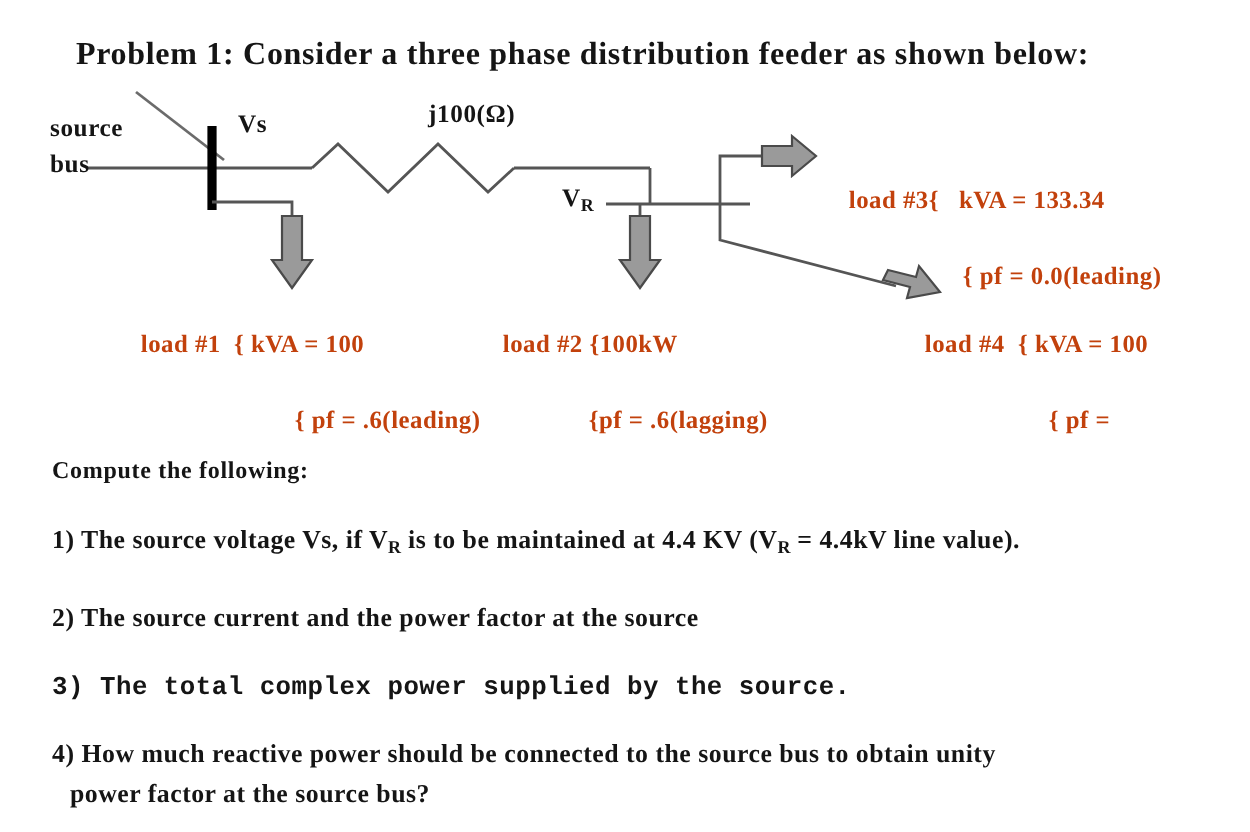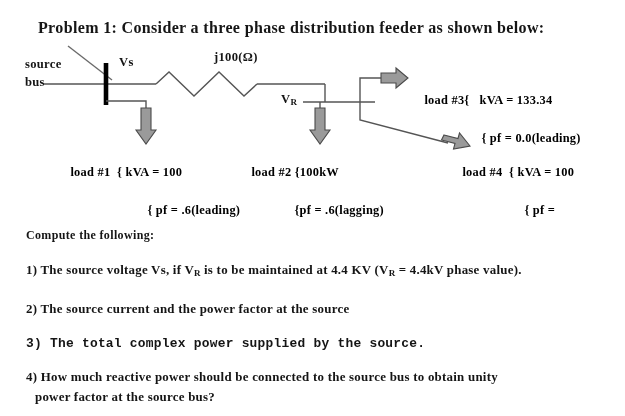--- a/index.html
+++ b/index.html
@@ -61,21 +61,21 @@
     vertical-align: -0.25em;
     letter-spacing: 0;
   }
 
   
   .load-block {
     position: absolute;
     font-weight: bold;
     font-size: 12.4px;
     line-height: 19px;
-    color: #000000;
+    color: #c2410c;
     white-space: pre;
     letter-spacing: 0.25px;
   }
 
   
   #compute-heading {
     left: 26px;
     top: 228px;
     font-size: 12px;
   }
@@ -175,21 +175,21 @@
   </div>
 
   <div class="load-block" style="left:449px; top:144px;">
     <span>load #4  { kVA = 100</span><br>
     <span style="padding-left:62px; display:inline-block;">{ pf =</span>
   </div>
 
 
   <div class="txt" id="compute-heading">Compute the following:</div>
 
-  <div class="question" id="question-1"><span>1)</span><span> The source voltage Vs, if V</span><span class="sub">R</span><span> is to be maintained at 4.4 KV (V</span><span class="sub">R</span><span> = 4.4kV phase value).</span></div>
+  <div class="question" id="question-1"><span>1)</span><span> The source voltage Vs, if V</span><span class="sub">R</span><span> is to be maintained at 4.4 KV (V</span><span class="sub">R</span><span> = 4.4kV line value).</span></div>
 
   <div class="question" id="question-2"><span>2)</span><span> The source current and the power factor at the source</span></div>
 
   <div class="question" id="question-3"><span>3)</span><span> The total complex power supplied by the source.</span></div>
 
   <div class="question" id="question-4"><span>4)</span><span> How much reactive power should be connected to the source bus to obtain unity</span><span class="cont">power factor at the source bus?</span></div>
 
 </div>
 
 </body></html>

